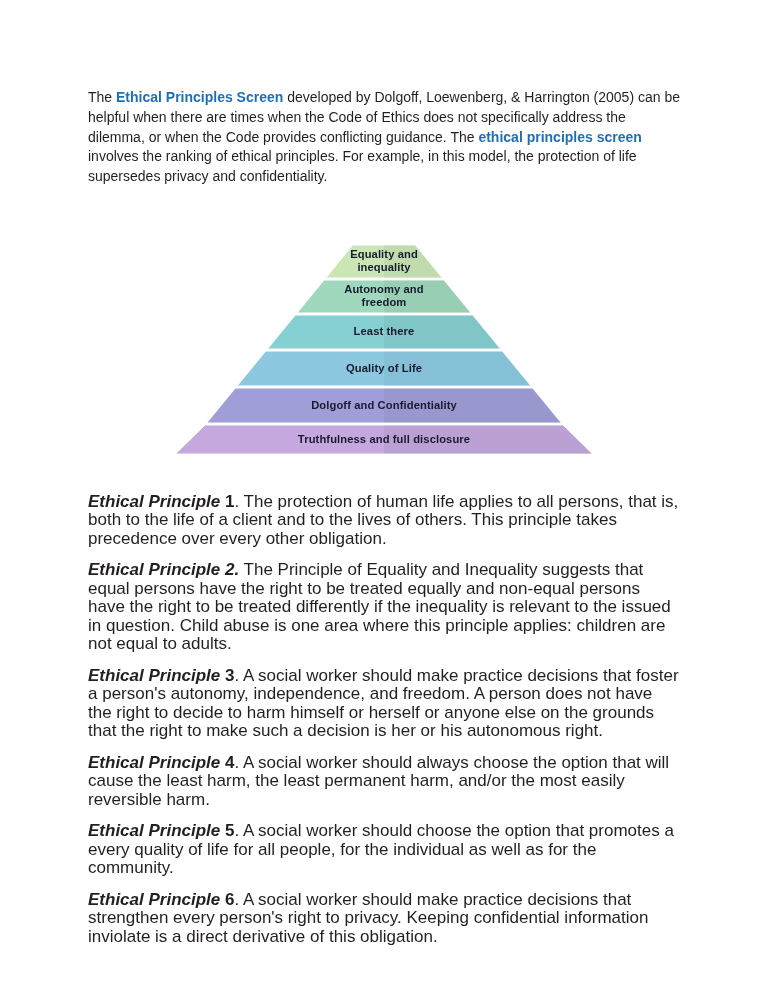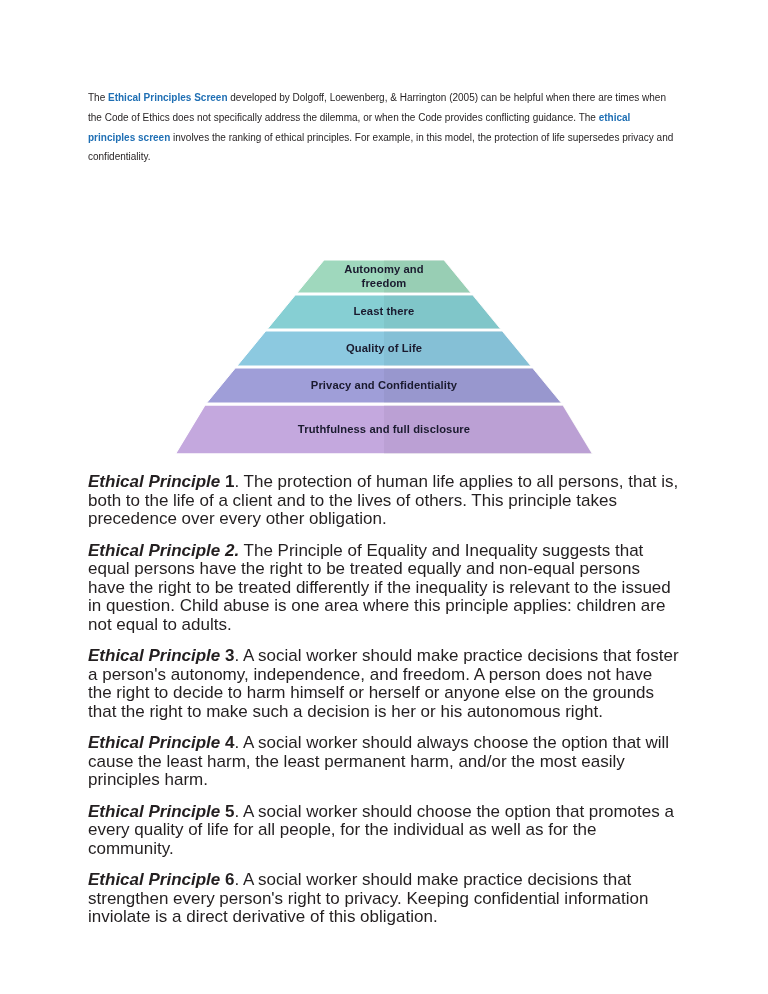--- a/index.html
+++ b/index.html
@@ -22,21 +22,21 @@
     height: 994px;
     background: #fff;
   }
   .content {
     position: absolute;
     left: 88px;
     top: 88px;
     width: 592px;
   }
   p.intro {
-    font-size: 10px;
+    font-size: 14px;
     line-height: 19.8px;
     margin: 0;
     text-align: left;
   }
   .hl {
     color: #1f6fb4;
     font-weight: bold;
   }
   
   .pyramid-wrap {
@@ -104,20 +104,28 @@
 </head>
 <body>
 
 <div class="page">
   <div class="content">
 
     <p class="intro"><span>The </span><span class="hl">Ethical Principles Screen</span><span> developed by Dolgoff, Loewenberg, &amp; Harrington (2005) can be helpful when there are times when the Code of Ethics does not specifically address the dilemma, or when the Code provides conflicting guidance. The </span><span class="hl">ethical principles screen</span><span> involves the ranking of ethical principles. For example, in this model, the protection of life supersedes privacy and confidentiality.</span></p>
 
     <div class="pyramid-wrap">
       <div class="pyramid" id="pyramid">
+          <div class="tier" style="top: 32px; height: 33px;">
+            <svg viewBox="0 0 450 33" preserveAspectRatio="none">
+              <polygon points="193.79562043795622,0 256.2043795620438,0 283.3029197080292,33 166.6970802919708,33" fill="#c9e6b4" stroke="#ffffff" stroke-width="1"></polygon>
+              <polygon points="225,0 256.2043795620438,0 283.3029197080292,33 225,33" fill="rgba(0,0,0,0.045)"></polygon>
+            </svg>
+            <div class="lbl">Equality and
+inequality</div>
+          </div>
           <div class="tier" style="top: 67px; height: 33px;">
             <svg viewBox="0 0 450 33" preserveAspectRatio="none">
               <polygon points="165.05474452554745,0 284.94525547445255,0 312.04379562043795,33 137.95620437956205,33" fill="#9fd8bd" stroke="#ffffff" stroke-width="1"></polygon>
               <polygon points="225,0 284.94525547445255,0 312.04379562043795,33 225,33" fill="rgba(0,0,0,0.045)"></polygon>
             </svg>
             <div class="lbl">Autonomy and
 freedom</div>
           </div>
           <div class="tier" style="top: 102px; height: 34px;">
             <svg viewBox="0 0 450 34" preserveAspectRatio="none">
@@ -131,35 +139,35 @@
               <polygon points="106.75182481751824,0 343.24817518248176,0 371.98905109489056,35 78.01094890510947,35" fill="#8cc9e0" stroke="#ffffff" stroke-width="1"></polygon>
               <polygon points="225,0 343.24817518248176,0 371.98905109489056,35 225,35" fill="rgba(0,0,0,0.045)"></polygon>
             </svg>
             <div class="lbl">Quality of Life</div>
           </div>
           <div class="tier" style="top: 175px; height: 35px;">
             <svg viewBox="0 0 450 35" preserveAspectRatio="none">
               <polygon points="76.36861313868613,0 373.6313868613139,0 402.37226277372264,35 47.62773722627736,35" fill="#9f9ed8" stroke="#ffffff" stroke-width="1"></polygon>
               <polygon points="225,0 373.6313868613139,0 402.37226277372264,35 225,35" fill="rgba(0,0,0,0.045)"></polygon>
             </svg>
-            <div class="lbl">Privacy and Confidentiality</div>
+            <div class="lbl">Dolgoff and Confidentiality</div>
           </div>
-          <div class="tier" style="top: 212px; height: 49px;">
+          <div class="tier" style="top: 212px; height: 29px;">
             <svg viewBox="0 0 450 36" preserveAspectRatio="none">
               <polygon points="45.98540145985402,0 404.014598540146,0 433.57664233576645,36 16.423357664233578,36" fill="#c4a8de" stroke="#ffffff" stroke-width="1"></polygon>
               <polygon points="225,0 404.014598540146,0 433.57664233576645,36 225,36" fill="rgba(0,0,0,0.045)"></polygon>
             </svg>
             <div class="lbl">Truthfulness and full disclosure</div>
           </div>
         </div>
     </div>
 
     <div class="principles" id="principles-list">
         <p><span class="ep">Ethical Principle</span><span> </span><span class="num">1</span><span>. The protection of human life applies to all persons, that is, both to the life of a client and to the lives of others. This principle takes precedence over every other obligation.</span></p>
         <p><span class="ep">Ethical Principle</span><span> </span><span class="numi">2.</span><span> The Principle of Equality and Inequality suggests that equal persons have the right to be treated equally and non-equal persons have the right to be treated differently if the inequality is relevant to the issued in question. Child abuse is one area where this principle applies: children are not equal to adults.</span></p>
         <p><span class="ep"> Ethical Principle</span><span> </span><span class="num">3</span><span>. A social worker should make practice decisions that foster a person's autonomy, independence, and freedom. A person does not have the right to decide to harm himself or herself or anyone else on the grounds that the right to make such a decision is her or his autonomous right.</span></p>
-        <p><span class="ep">Ethical Principle</span><span> </span><span class="num">4</span><span>. A social worker should always choose the option that will cause the least harm, the least permanent harm, and/or the most easily principles harm.</span></p>
+        <p><span class="ep">Ethical Principle</span><span> </span><span class="num">4</span><span>. A social worker should always choose the option that will cause the least harm, the least permanent harm, and/or the most easily reversible harm.</span></p>
         <p><span class="ep">Ethical Principle</span><span> </span><span class="num">5</span><span>. A social worker should choose the option that promotes a every quality of life for all people, for the individual as well as for the community.</span></p>
         <p><span class="ep">Ethical Principle</span><span> </span><span class="num">6</span><span>. A social worker should make practice decisions that strengthen every person's right to privacy. Keeping confidential information inviolate is a direct derivative of this obligation.</span></p>
       </div>
 
   </div>
 </div>
 
 </body></html>

